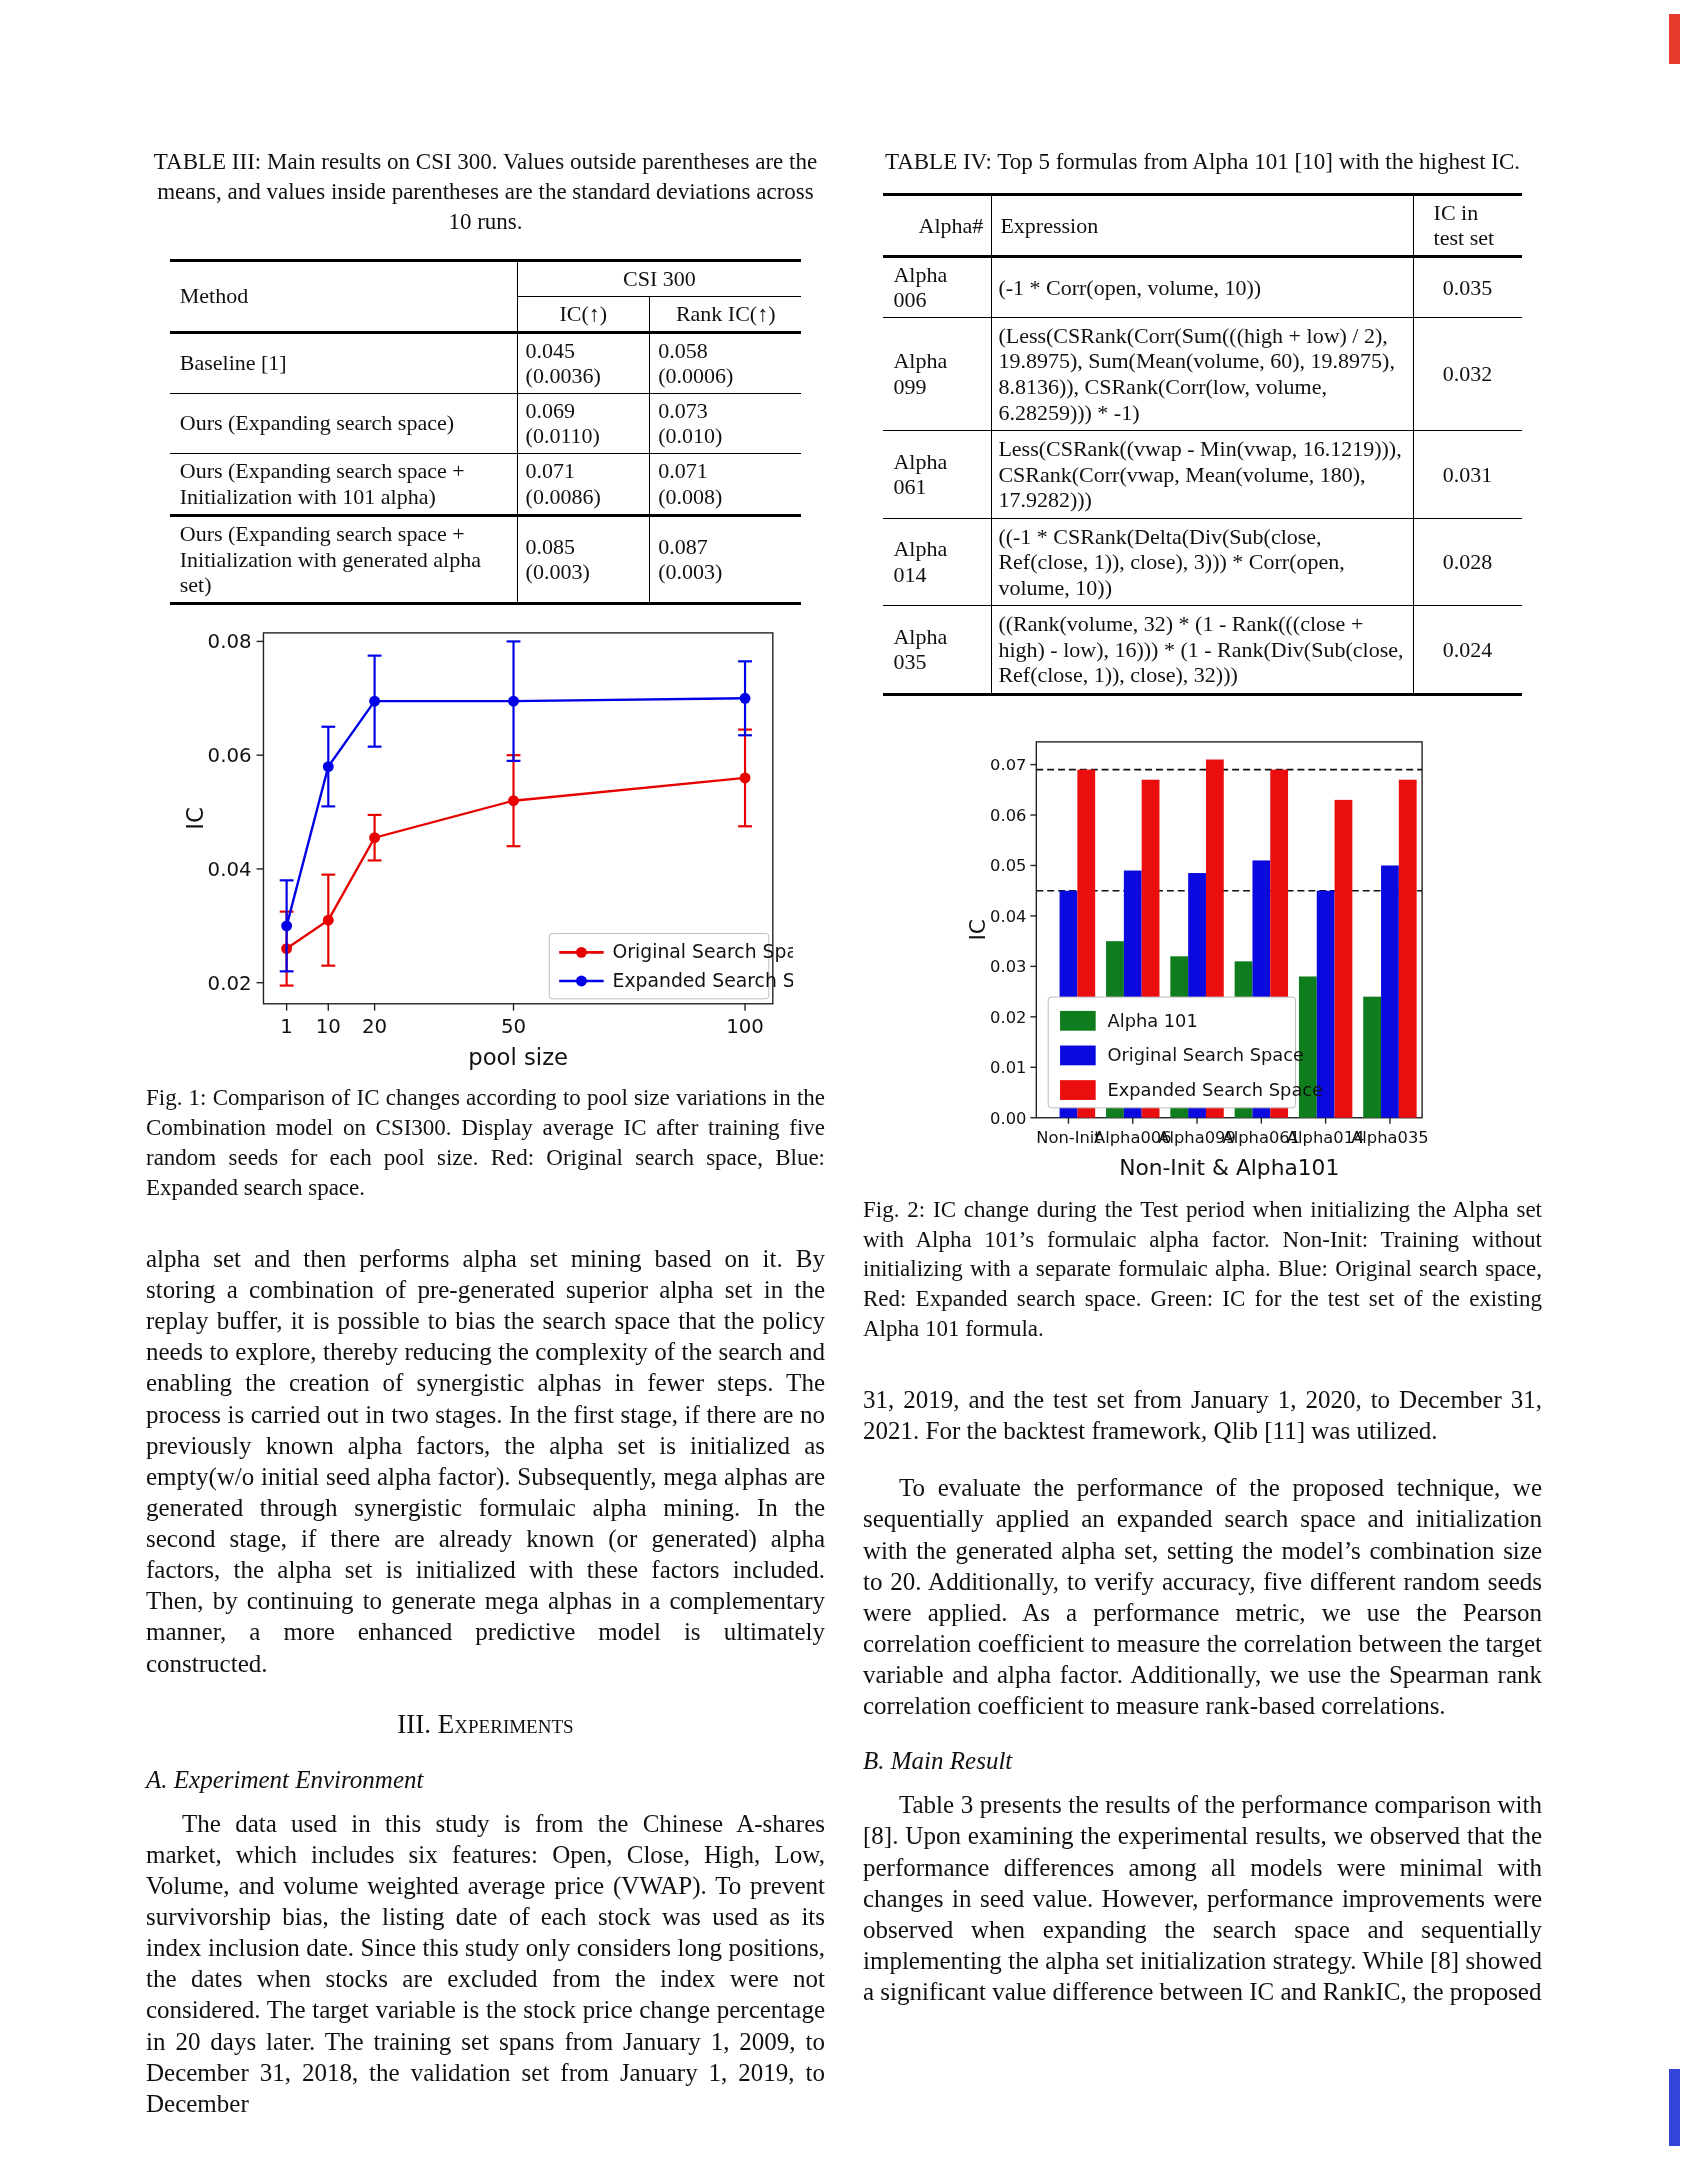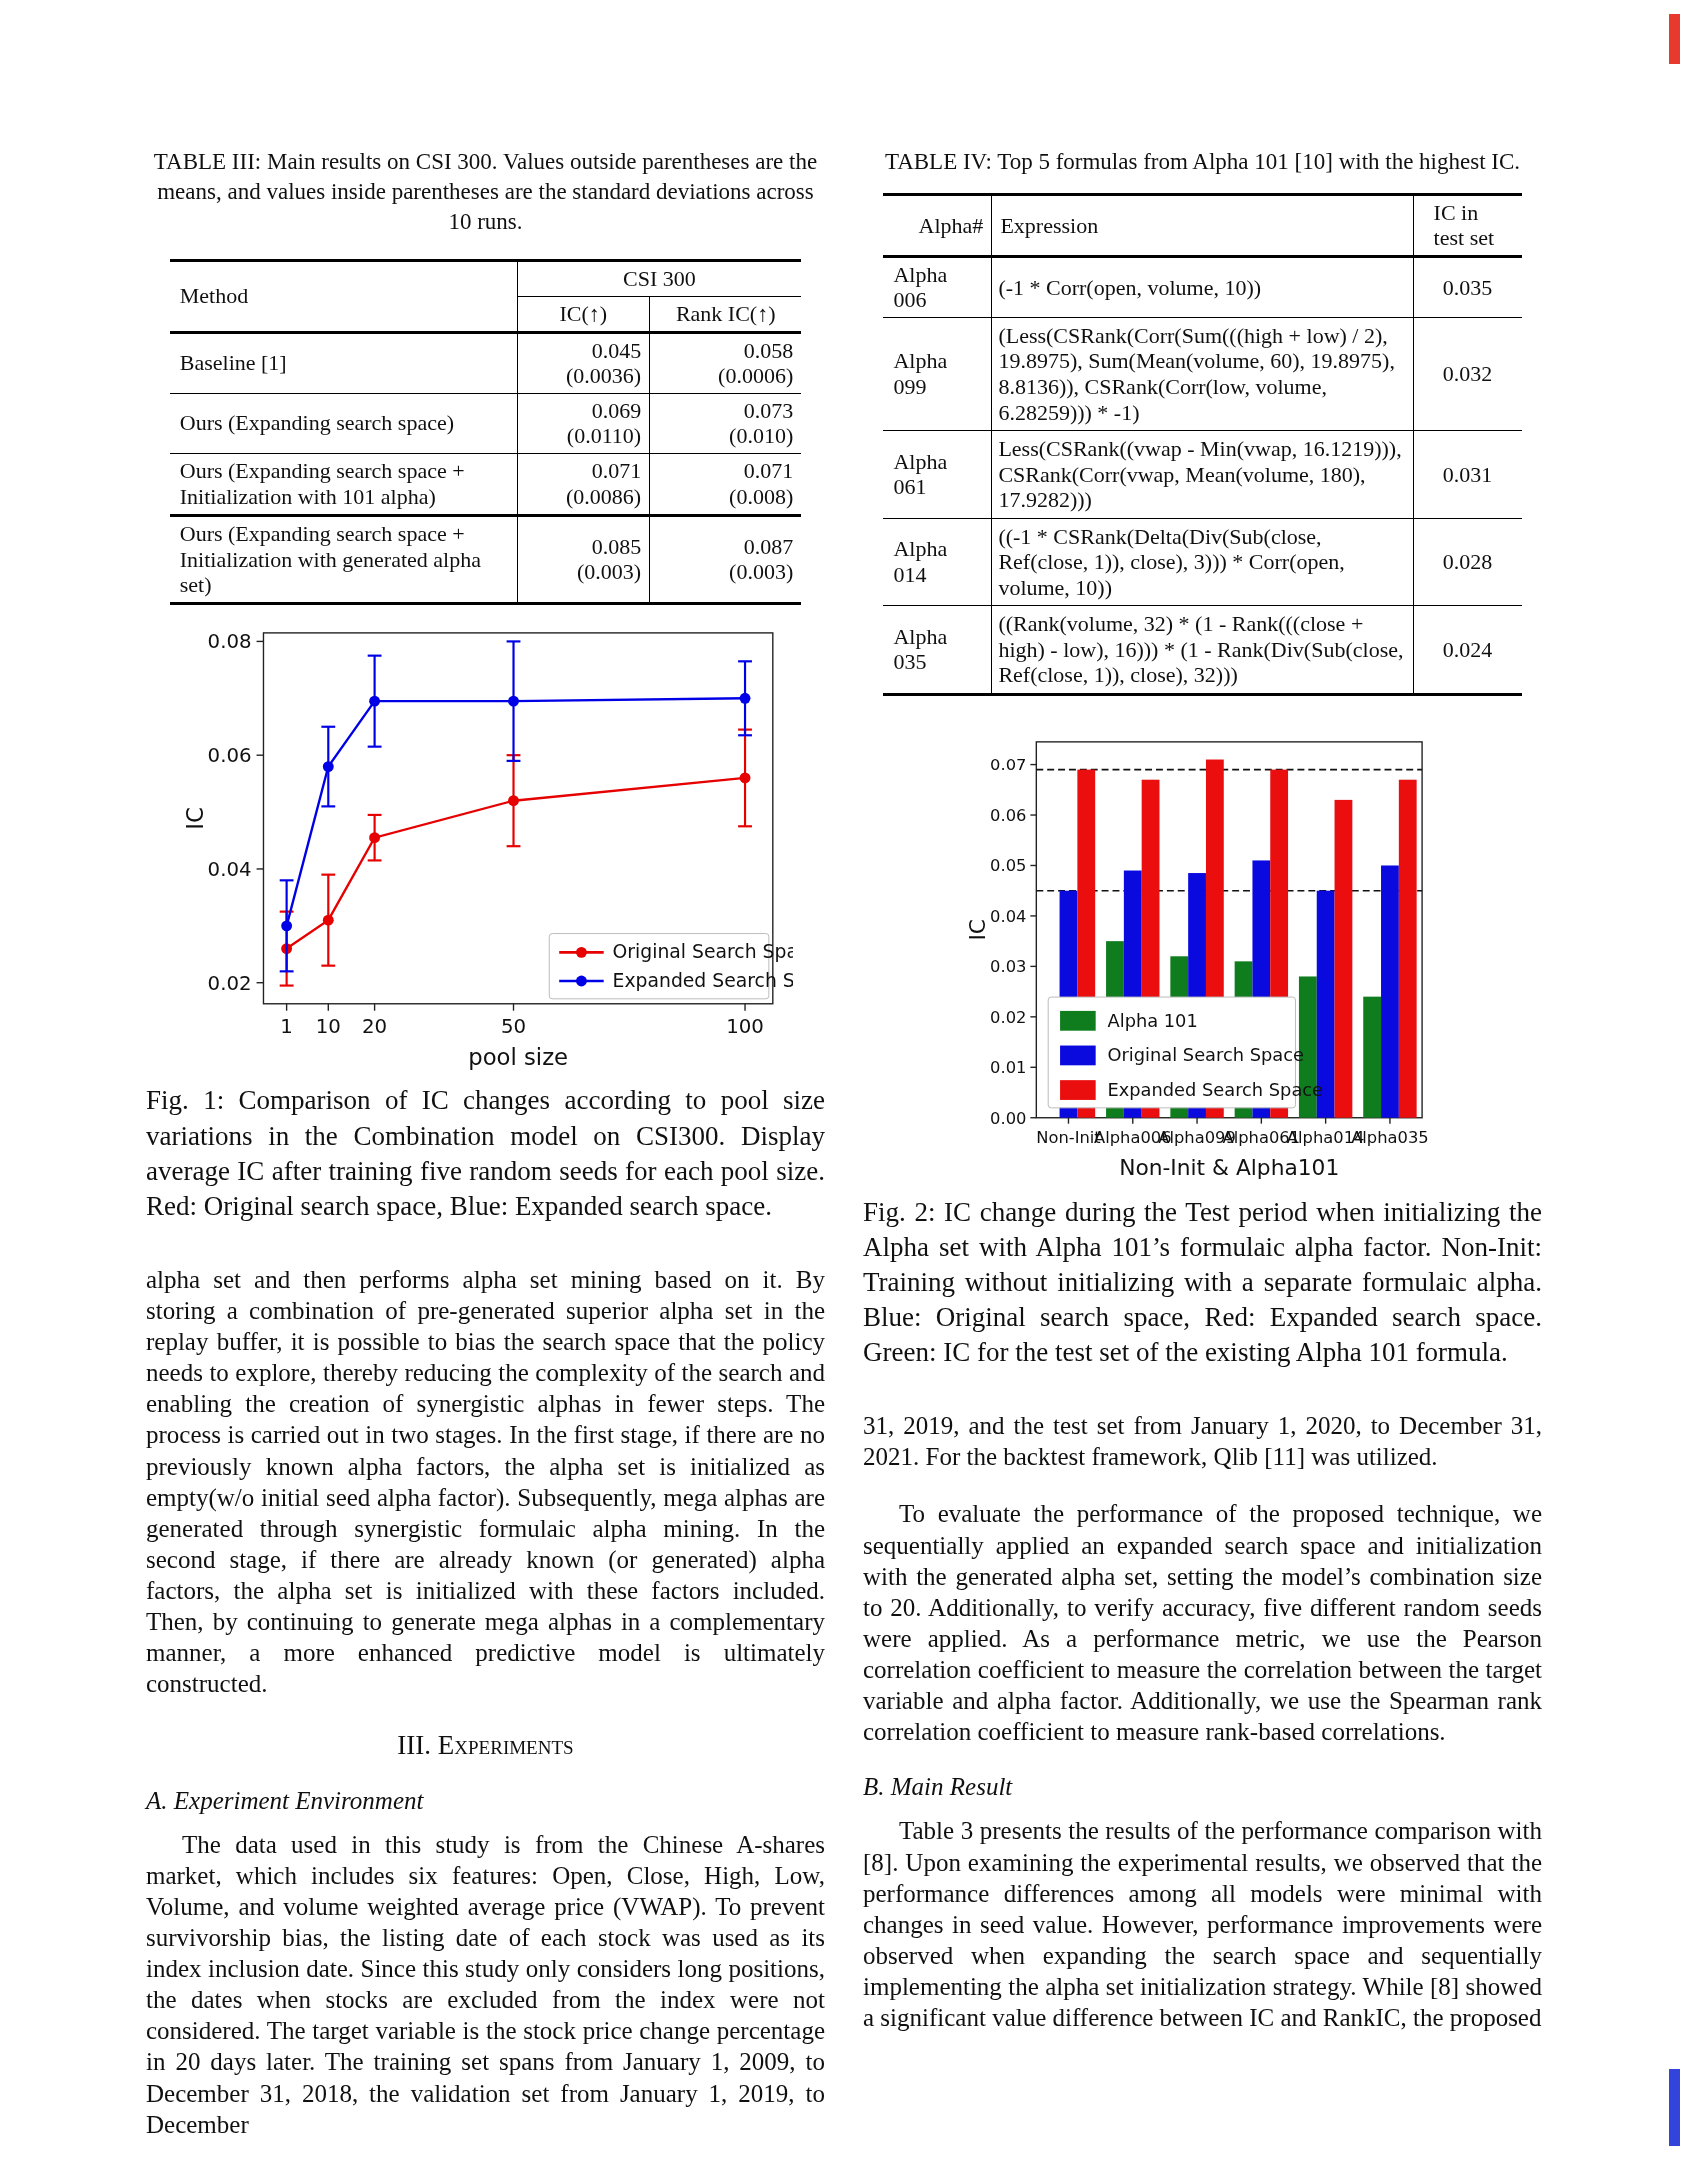--- a/index.html
+++ b/index.html
@@ -3,41 +3,41 @@
 <meta charset="utf-8">
 <style>
   html,body{margin:0;padding:0}
   body{width:1683px;height:2178px;position:relative;background:#ffffff;
        font-family:"Liberation Serif","DejaVu Serif",serif;color:#101010;overflow:hidden}
   .col{position:absolute;top:147px;width:679px}
   #col-left{left:146px}
   #col-right{left:863px}
 
   .tbl-caption{font-size:23px;line-height:1.3;text-align:center}
-  .fig-caption{font-size:27px;line-height:1.3;text-align:justify;margin-top:10px}
+  .fig-caption{font-size:23px;line-height:1.3;text-align:justify;margin-top:10px}
   .para{font-size:25px;line-height:1.245;text-align:justify;margin:0}
   .indent{text-indent:36px}
   .sec-heading{font-variant:small-caps;font-weight:normal;font-size:27px;text-align:center;margin:30px 0 16px}
   .subsec{font-style:italic;font-weight:normal;font-size:25px;margin:26px 0 0}
   .spacer-lg{height:40px}
   .spacer-md{height:26px}
   .spacer-sm{height:14px}
 
   
   table{border-collapse:collapse;font-size:22px;line-height:1.18}
   th,td{font-weight:normal;padding:4px 8px;vertical-align:middle}
   .tbl3{width:93%;margin:22px auto 0;border-top:3px solid #000;border-bottom:3px solid #000}
   .tbl3 .vline{border-left:1.6px solid #000}
   .tbl3 thead .group-th{border-bottom:1.6px solid #000;text-align:center}
   .tbl3 thead tr.subhead th{border-bottom:3px solid #000;text-align:center}
   .tbl3 thead th.method-th{border-bottom:3px solid #000;text-align:left;padding-left:10px}
   .tbl3 tbody tr{border-top:1.6px solid #000}
   .tbl3 tbody tr.thick-top{border-top:3px solid #000}
   .tbl3 tbody td.method{text-align:left;padding-left:10px}
-  .tbl3 .num{display:block;text-align:right;line-height:1.16}
+  .tbl3 .num{display:block;text-align:left;line-height:1.16}
 
   .tbl4{width:94%;margin:16px auto 0;border-top:3px solid #000;border-bottom:3px solid #000;font-size:22px;line-height:1.16}
   .tbl4 th{border-bottom:3px solid #000}
   .tbl4 .cmid{border-left:1.6px solid #000;border-right:1.6px solid #000}
   .tbl4 tbody tr+tr{border-top:1.6px solid #000}
   .tbl4 .alpha-cell{text-align:left;padding-left:10px}
   .tbl4 .expr-cell{text-align:left;padding:5px 6px}
   .tbl4 .ic-cell{text-align:center}
   .tbl4 th.alpha-h{text-align:right;padding-left:10px}
   .tbl4 th.expr-h{text-align:left;padding-left:8px}

